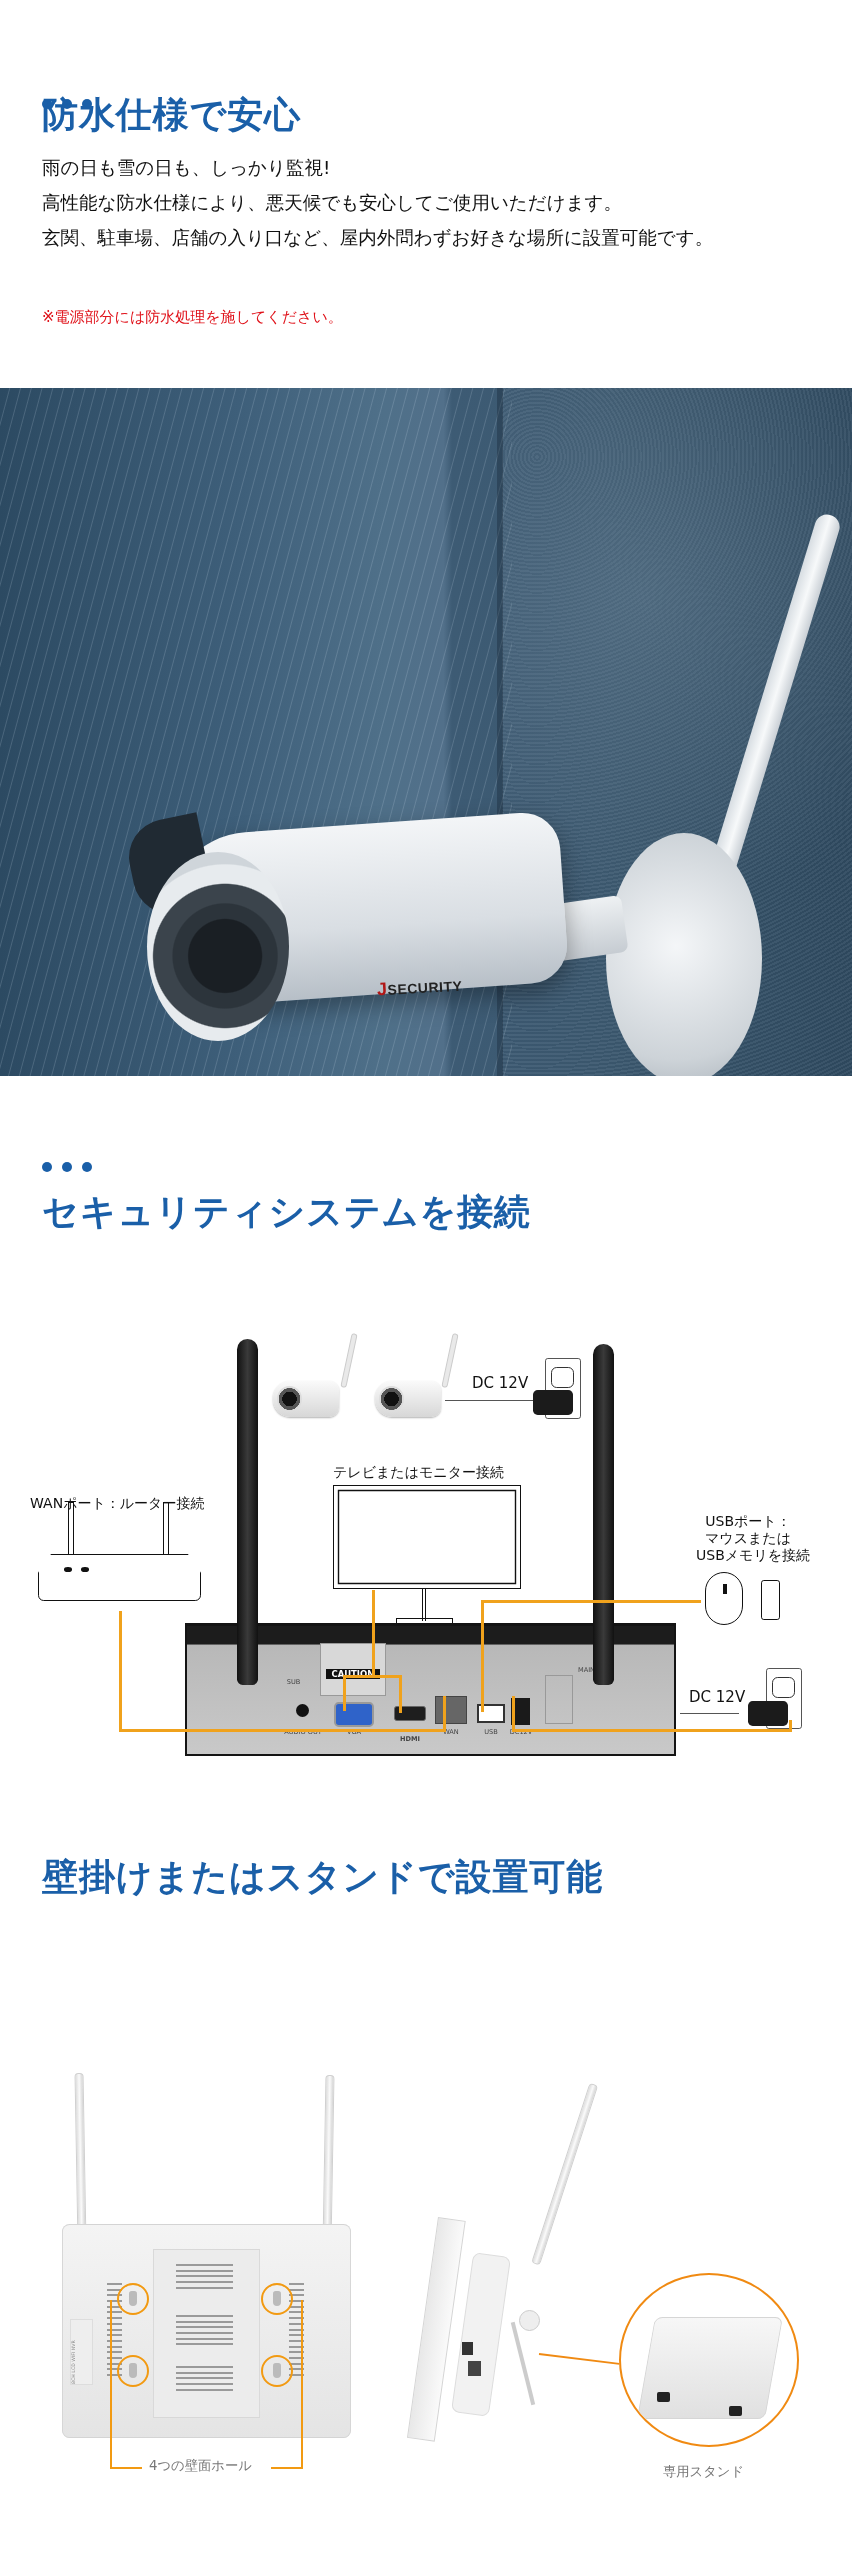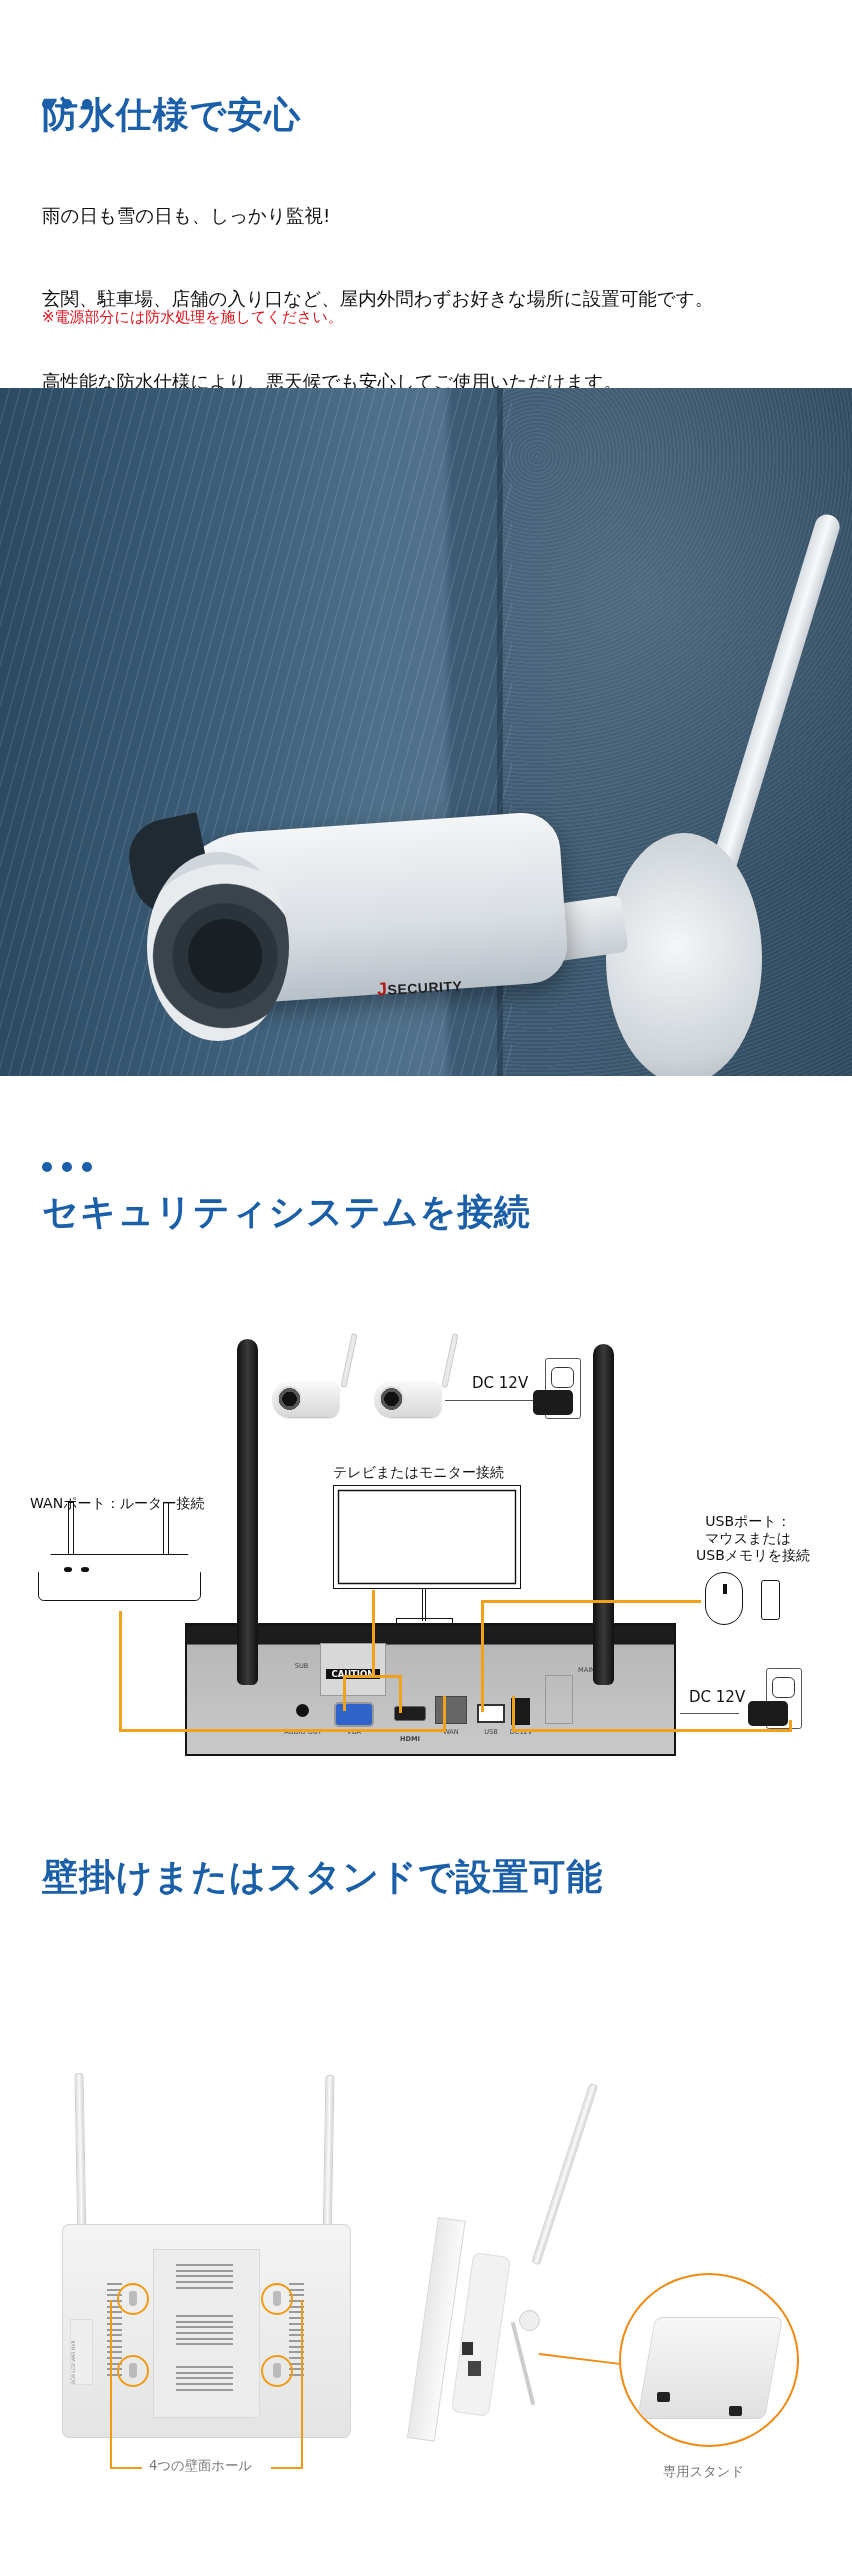--- a/index.html
+++ b/index.html
@@ -4,21 +4,21 @@
 <style>
   * { box-sizing: border-box; margin: 0; padding: 0; }
   html, body { width: 853px; background: #ffffff; }
   body { font-family: "DejaVu Sans", "Liberation Sans", sans-serif; color: #111; position: relative; height: 2576px; overflow: hidden; }
 
   .dots { position: absolute; left: 42px; display: flex; gap: 9.5px; }
   .dots span { width: 10.4px; height: 10.4px; border-radius: 50%; background: #1a5fa8; display: block; }
 
   .h2 { position: absolute; left: 42px; font-weight: bold; color: #1a5fa8; font-size: 36px; letter-spacing: 0.9px; line-height: 1.1; white-space: nowrap; }
   .para { position: absolute; left: 42px; font-size: 18.5px; line-height: 35px; color: #111; white-space: nowrap; }
-  .para div { display: block; margin-top: 48px; }
+  .para div { display: block; }
   .note { position: absolute; left: 42px; font-size: 15px; color: #e0121a; white-space: nowrap; }
 
   
   .photo { position: absolute; left: 0; top: 388px; width: 853px; height: 688px; overflow: hidden;
            background: linear-gradient(90deg, #2c4a62 0%, #3e5f7a 28%, #4f7089 45%, #52708a 52%, #3d5b74 53%, #3c5970 70%, #2f4a60 100%); }
   .photo .rain { position: absolute; inset: 0;
      background: repeating-linear-gradient(105deg, rgba(255,255,255,0.0) 0px, rgba(255,255,255,0.0) 8.5px, rgba(210,225,240,0.18) 9.5px, rgba(255,255,255,0.0) 10.4px);
      width: 512px; }
   .photo .wall-edge { position: absolute; left: 497px; top: 0; width: 5.7px; height: 100%; background: rgba(20,35,50,0.35); }
   .photo .wall { position: absolute; left: 502px; top: 0; right: 0; bottom: 0;
@@ -73,22 +73,22 @@
 
 <div class="dots" style="top:99px;">
     <span></span>
     <span></span>
     <span></span>
   </div>
 <h2 class="h2" style="top:95px;">防水仕様で安心</h2>
 
 <div class="para" style="top:150px;">
   <div>雨の日も雪の日も、しっかり監視!</div>
+  <div>高性能な防水仕様により、悪天候でも安心してご使用いただけます。</div>
   <div>玄関、駐車場、店舗の入り口など、屋内外問わずお好きな場所に設置可能です。</div>
-  <div>高性能な防水仕様により、悪天候でも安心してご使用いただけます。</div>
 </div>
 <div class="note" style="top:308px;">※電源部分には防水処理を施してください。</div>
 
 <div class="photo">
   <div class="rain"></div>
   <div class="wall"></div>
   <div class="wall-edge"></div>
   <div class="cam-antenna"></div>
   <div class="cam-mount"></div>
   <div class="cam-neck"></div>
@@ -152,21 +152,21 @@
     <div style="position:absolute; left:290px; top:78px; width:28px; height:19px; background:#fff; border:2.8px solid #333;"></div>
     <div style="position:absolute; left:324px; top:72px; width:19px; height:26.5px; background:#1a1a1a;"></div>
     <div style="position:absolute; left:358px; top:49px; width:28px; height:49px; border:0.9px solid #999;"></div>
     <div style="position:absolute; left:109px; top:78px; width:13.3px; height:13.3px; border-radius:50%; background:#111;"></div>
     <div class="port" style="left:95px; top:102px; width:42px;">AUDIO OUT</div>
     <div class="port" style="left:150px; top:102px; width:34px;">VGA</div>
     <div class="port" style="left:207px; top:109px; width:32px; font-weight:bold;">HDMI</div>
     <div class="port" style="left:248px; top:102px; width:32px;">WAN</div>
     <div class="port" style="left:288px; top:102px; width:32px;">USB</div>
     <div class="port" style="left:318px; top:102px; width:32px;">DC12V</div>
-    <div class="port" style="left:95px; top:36px; width:23px;margin-left:8px;">SUB</div>
+    <div class="port" style="left:95px; top:52px; width:23px;">SUB</div>
     <div class="port" style="left:388px; top:40px; width:23px;">MAIN</div>
   </div>
   <div class="antenna-black" style="left:237px; top:17px; height:346px;"></div>
   <div class="antenna-black" style="left:593px; top:22px; height:341px;"></div>
 
   <div class="lbl" style="left:689px; top:366px; font-size:15px;">DC 12V</div>
   <div style="position:absolute; left:680px; top:391px; width:59px; height:1.4px; background:#555;"></div>
   <div class="outlet" style="left:766px; top:346px;">
       <div class="face"></div>
     </div>

